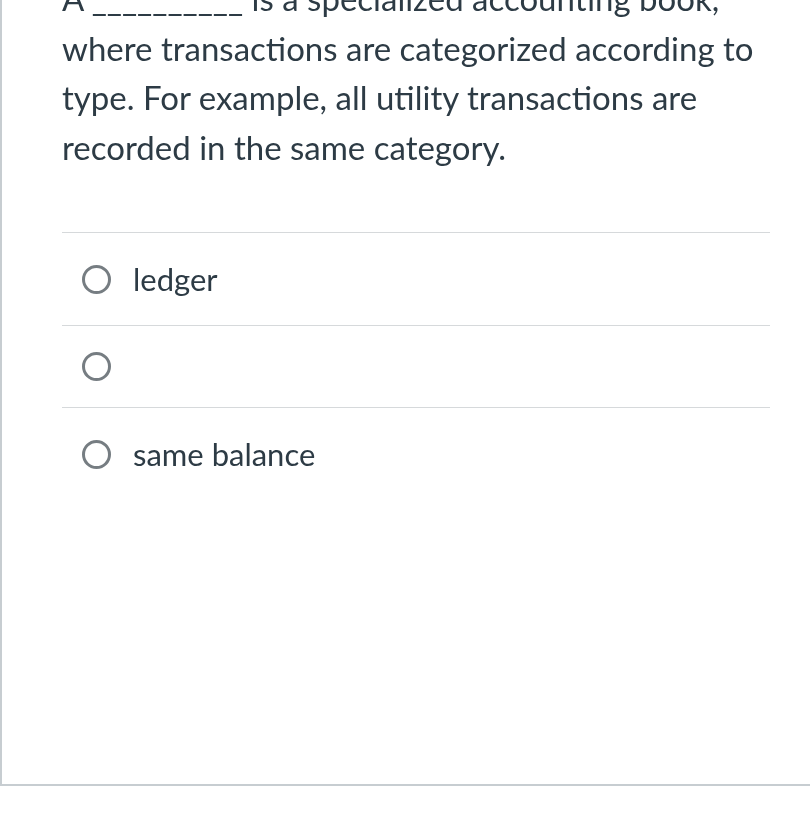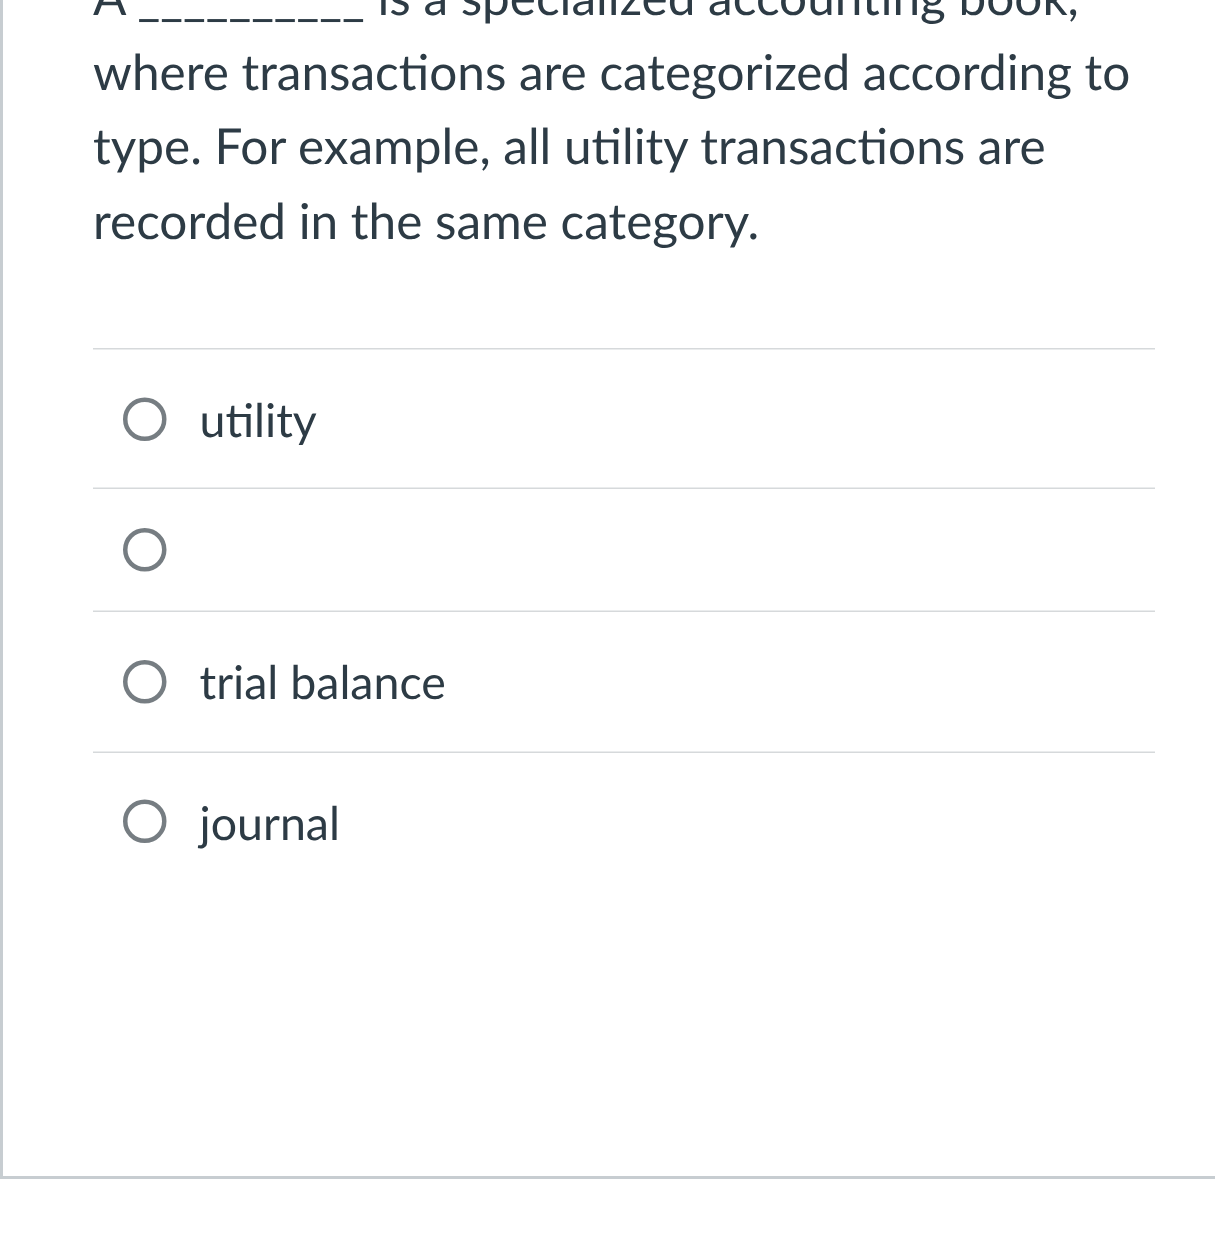--- a/index.html
+++ b/index.html
@@ -57,27 +57,23 @@
   </style>
 </head>
 <body>
 
 <div class="question-container">
   <div class="question-text">A __________ is a specialized accounting book, where transactions are categorized according to type. For example, all utility transactions are recorded in the same category.</div>
 
   <div class="options-list">
     <div class="option-row">
       <span class="radio-circle"></span>
-      <span class="option-label">utility</span>
+      <span class="option-label">ledger</span>
     </div>
     <div class="option-row">
       <span class="radio-circle"></span>
     </div>
     <div class="option-row">
       <span class="radio-circle"></span>
-      <span class="option-label">trial balance</span>
-    </div>
-    <div class="option-row">
-      <span class="radio-circle"></span>
-      <span class="option-label">journal</span>
+      <span class="option-label">same balance</span>
     </div>
   </div>
 </div>
 
 </body></html>

